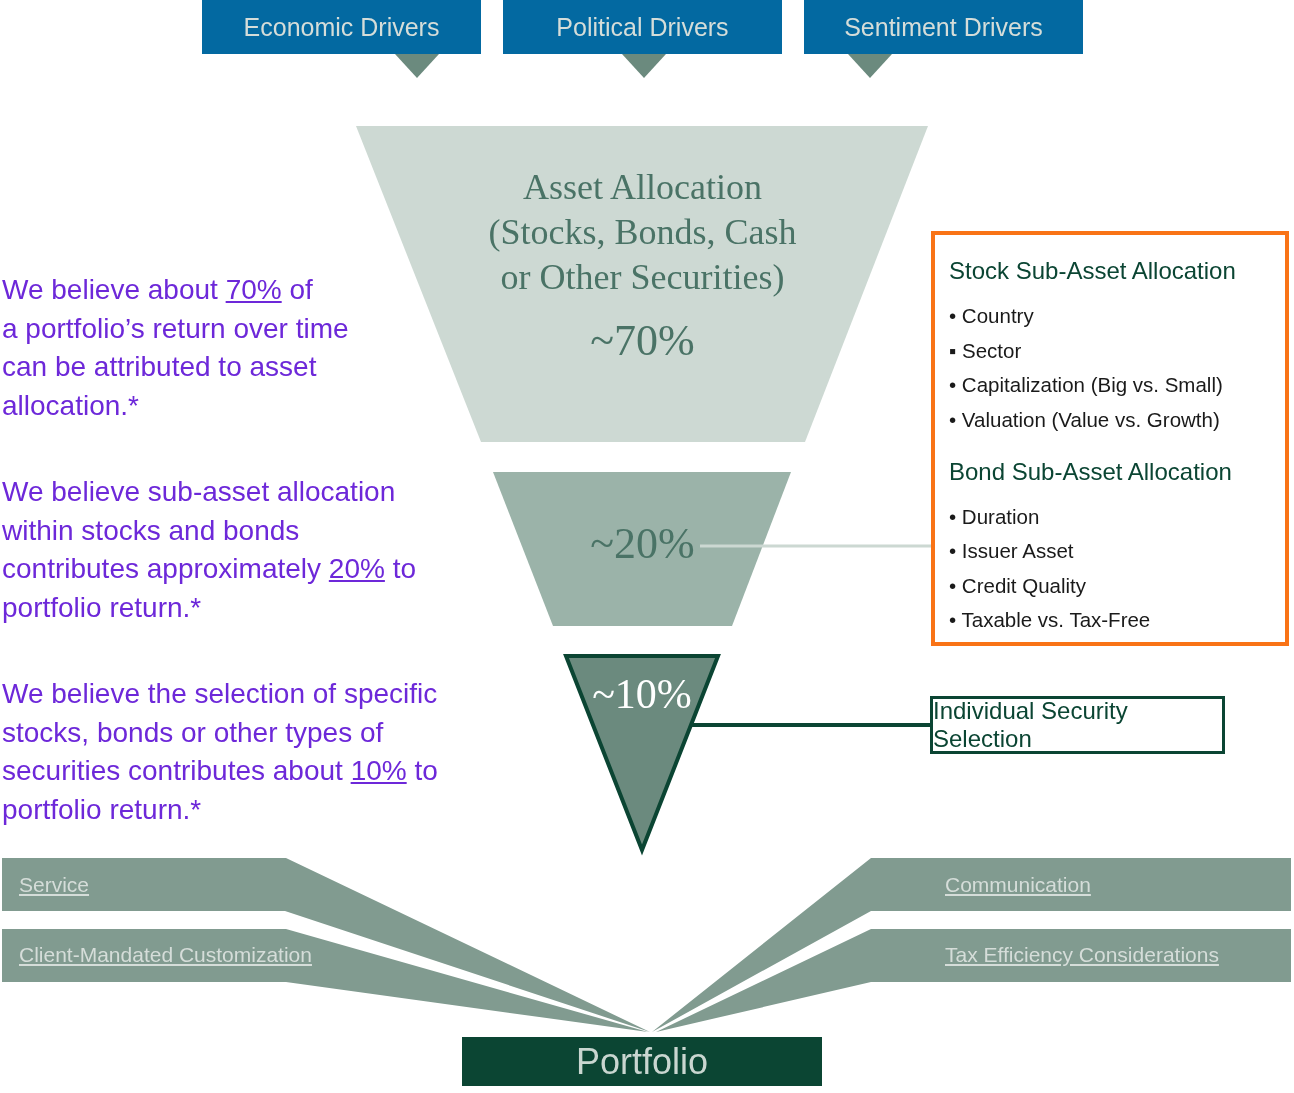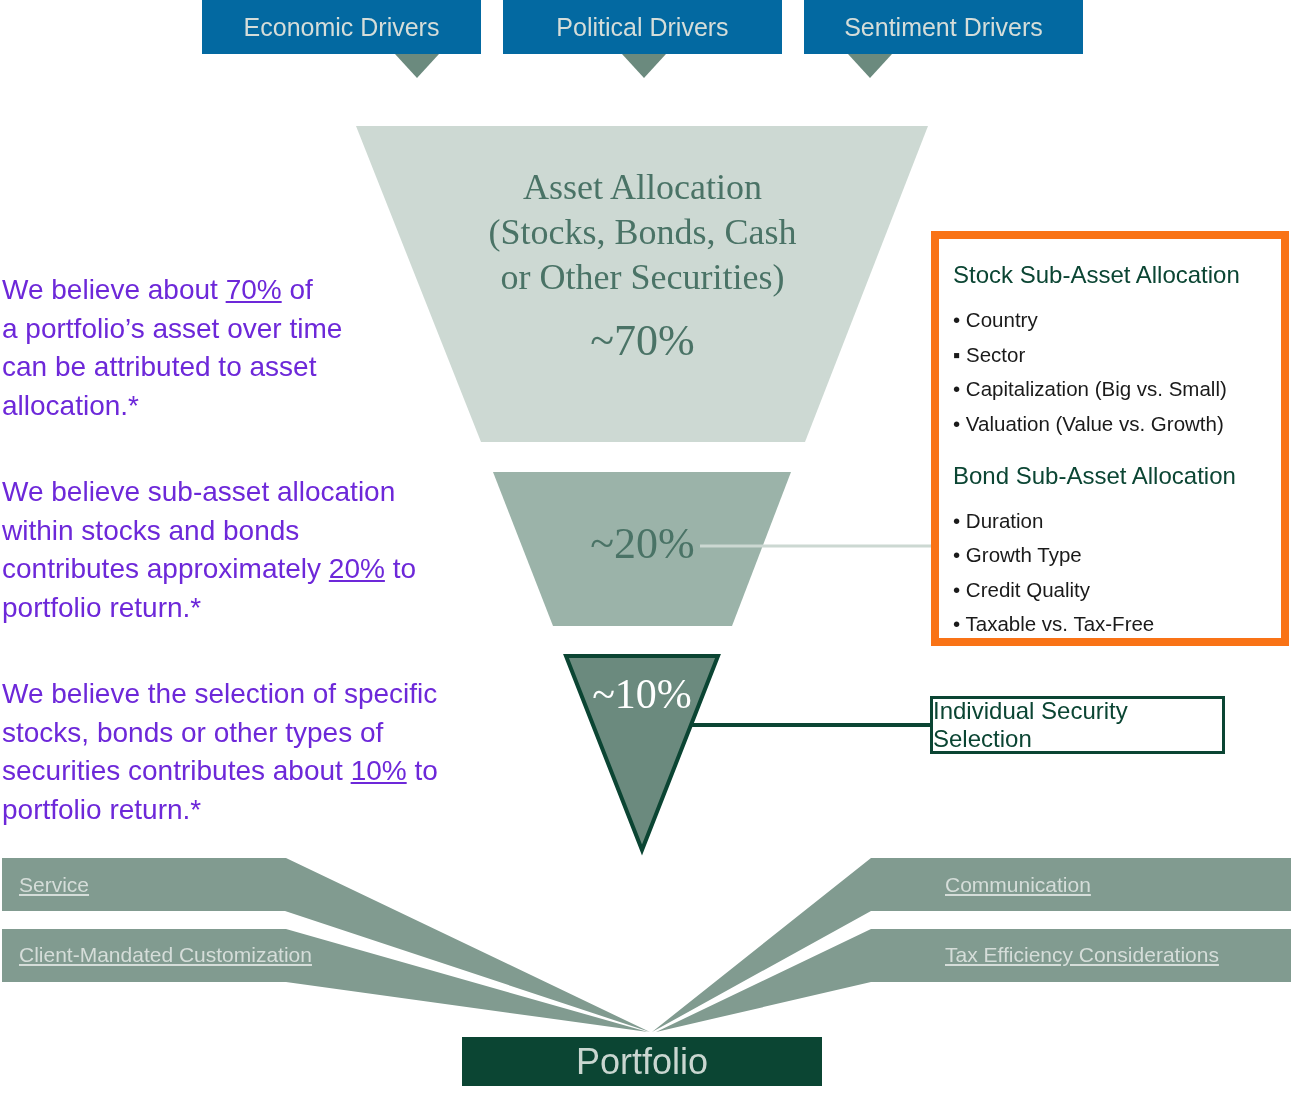--- a/index.html
+++ b/index.html
@@ -13,21 +13,21 @@
   .funnel-text { position: absolute; text-align: center; color: #4a7366; font-family: Liberation Serif, serif; }
   .aa-title { left: 420px; top: 165px; width: 445px; font-size: 36px; line-height: 45px; }
   .pct70 { left: 540px; top: 315px; width: 205px; font-size: 44px; }
   .pct20 { left: 540px; top: 518px; width: 205px; font-size: 44px; color: #4a7366; }
   .pct10 { left: 572px; top: 670px; width: 140px; font-size: 42px; color: #ffffff; }
 
   .stmt { position: absolute; left: 2px; color: #6d28d9; font-size: 28px; line-height: 38.5px; }
   .stmt u { text-decoration: underline; }
 
   .sub-box { position: absolute; left: 931px; top: 231px; width: 358px; height: 415px;
-             border: 8px solid #f97316; box-sizing: border-box; background: #fff; }
+             border: 4px solid #f97316; box-sizing: border-box; background: #fff; }
   .sub-head { position: absolute; left: 14px; color: #0b4533; font-size: 24px; }
   .sub-item { position: absolute; left: 14px; color: #1a1a1a; font-size: 20.5px; }
 
   .iss-box { position: absolute; left: 930px; top: 696px; width: 295px; height: 58px;
              border: 3px solid #0b4533; box-sizing: border-box; background: #fff;
              display: flex; align-items: center; justify-content: center;
              color: #0b4533; font-size: 24px; }
 
   .band-label { position: absolute; color: #d5ddd9; font-size: 21px; text-decoration: underline; }
   .portfolio { position: absolute; left: 462px; top: 1037px; width: 360px; height: 49px;
@@ -68,21 +68,21 @@
   <div>Asset Allocation</div>
   <div>(Stocks, Bonds, Cash</div>
   <div>or Other Securities)</div>
 </div>
 <div class="funnel-text pct70">~70%</div>
 <div class="funnel-text pct20">~20%</div>
 <div class="funnel-text pct10">~10%</div>
 
 <div class="stmt" style="top:271px;">
   <div><span>We believe about </span><u>70%</u><span> of</span></div>
-  <div>a portfolio’s asset over time</div>
+  <div>a portfolio’s return over time</div>
   <div>can be attributed to asset</div>
   <div>allocation.*</div>
 </div>
 <div class="stmt" style="top:473px;">
   <div>We believe sub-asset allocation</div>
   <div>within stocks and bonds</div>
   <div><span>contributes approximately </span><u>20%</u><span> to</span></div>
   <div>portfolio return.*</div>
 </div>
 <div class="stmt" style="top:675px;">
@@ -93,21 +93,21 @@
 </div>
 
 <div class="sub-box">
   <div class="sub-head" style="top:22px;">Stock Sub-Asset Allocation</div>
   <div class="sub-item" style="top:69px;">• Country</div>
   <div class="sub-item" style="top:104px;">▪ Sector</div>
   <div class="sub-item" style="top:138px;">• Capitalization (Big vs. Small)</div>
   <div class="sub-item" style="top:173px;">• Valuation (Value vs. Growth)</div>
   <div class="sub-head" style="top:223px;">Bond Sub-Asset Allocation</div>
   <div class="sub-item" style="top:270px;">• Duration</div>
-  <div class="sub-item" style="top:304px;">• Growth Type</div>
+  <div class="sub-item" style="top:304px;">• Issuer Asset</div>
   <div class="sub-item" style="top:339px;">• Credit Quality</div>
   <div class="sub-item" style="top:373px;">• Taxable vs. Tax-Free</div>
 </div>
 
 <div class="iss-box">Individual Security Selection</div>
 
 <div class="band-label" style="left:19px;top:873px;">Service</div>
 <div class="band-label" style="left:19px;top:943px;">Client-Mandated Customization</div>
 <div class="band-label" style="left:945px;top:873px;">Communication</div>
 <div class="band-label" style="left:945px;top:943px;">Tax Efficiency Considerations</div>

